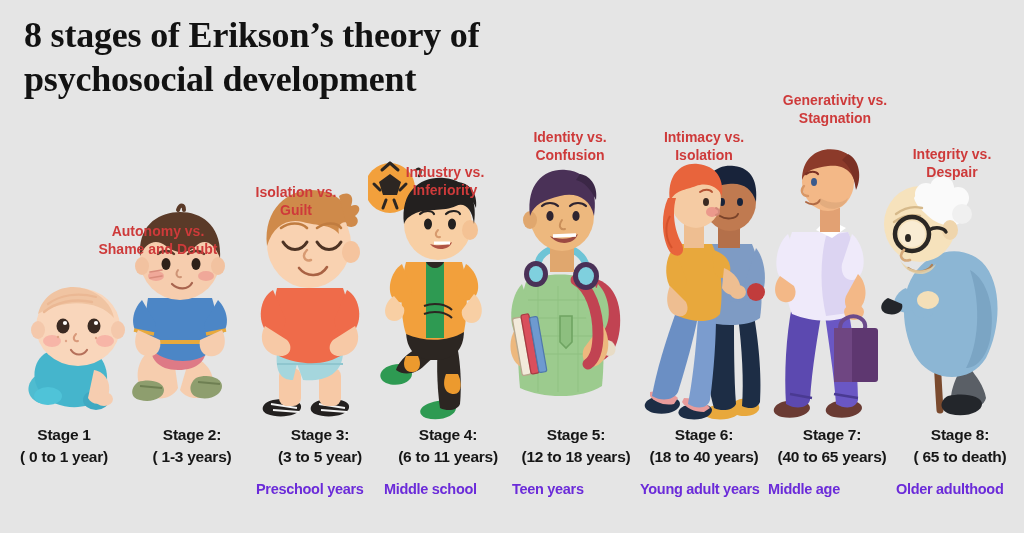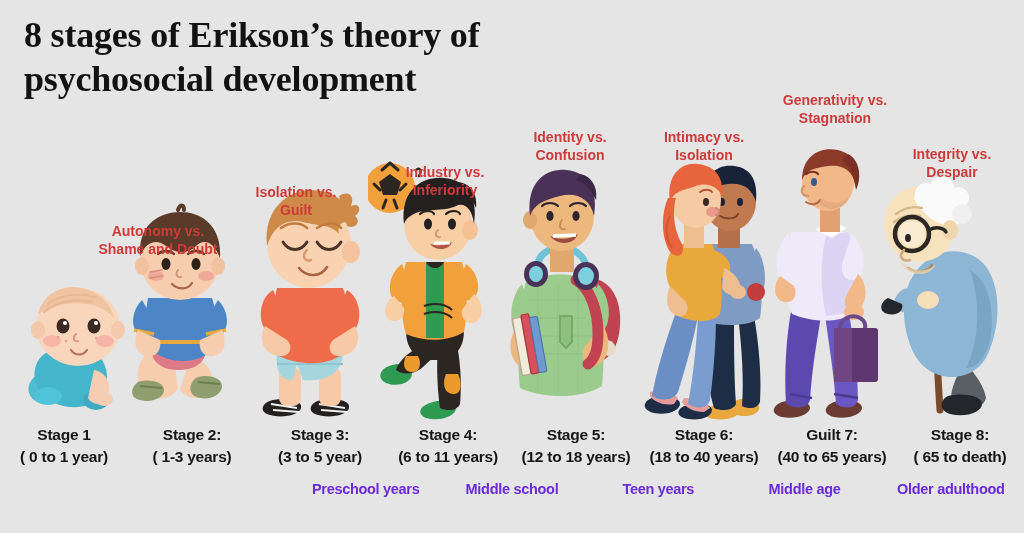--- a/index.html
+++ b/index.html
@@ -83,21 +83,21 @@
   #period-row {
     position: absolute;
     left: 0;
     top: 480px;
     width: 1024px;
     display: flex;
     z-index: 8;
   }
   .period-cell {
     flex: 1 1 0;
-    text-align: center;
+    text-align: left;
     font-family: "Liberation Sans", sans-serif;
     font-weight: bold;
     font-size: 14.5px;
     line-height: 1.3;
     color: #6B2BD9;
     letter-spacing: -0.3px;
     white-space: nowrap;
   }
 </style>
 </head>
@@ -504,32 +504,33 @@
     </div>
     <div class="stage-cell">
       <span class="st-name">Stage 5:</span>
       <span class="st-age">(12 to 18 years)</span>
     </div>
     <div class="stage-cell">
       <span class="st-name">Stage 6:</span>
       <span class="st-age">(18 to 40 years)</span>
     </div>
     <div class="stage-cell">
-      <span class="st-name">Guilt 7:</span>
+      <span class="st-name">Stage 7:</span>
       <span class="st-age">(40 to 65 years)</span>
     </div>
     <div class="stage-cell">
       <span class="st-name">Stage 8:</span>
       <span class="st-age">( 65 to death)</span>
     </div>
   </div>
 
   <div id="period-row">
     <div class="period-cell"></div>
     <div class="period-cell"></div>
     <div class="period-cell">Preschool years</div>
     <div class="period-cell">Middle school</div>
     <div class="period-cell">Teen years</div>
+    <div class="period-cell">Young adult years</div>
     <div class="period-cell">Middle age</div>
     <div class="period-cell">Older adulthood</div>
   </div>
 
 </div>
 
 </body></html>

